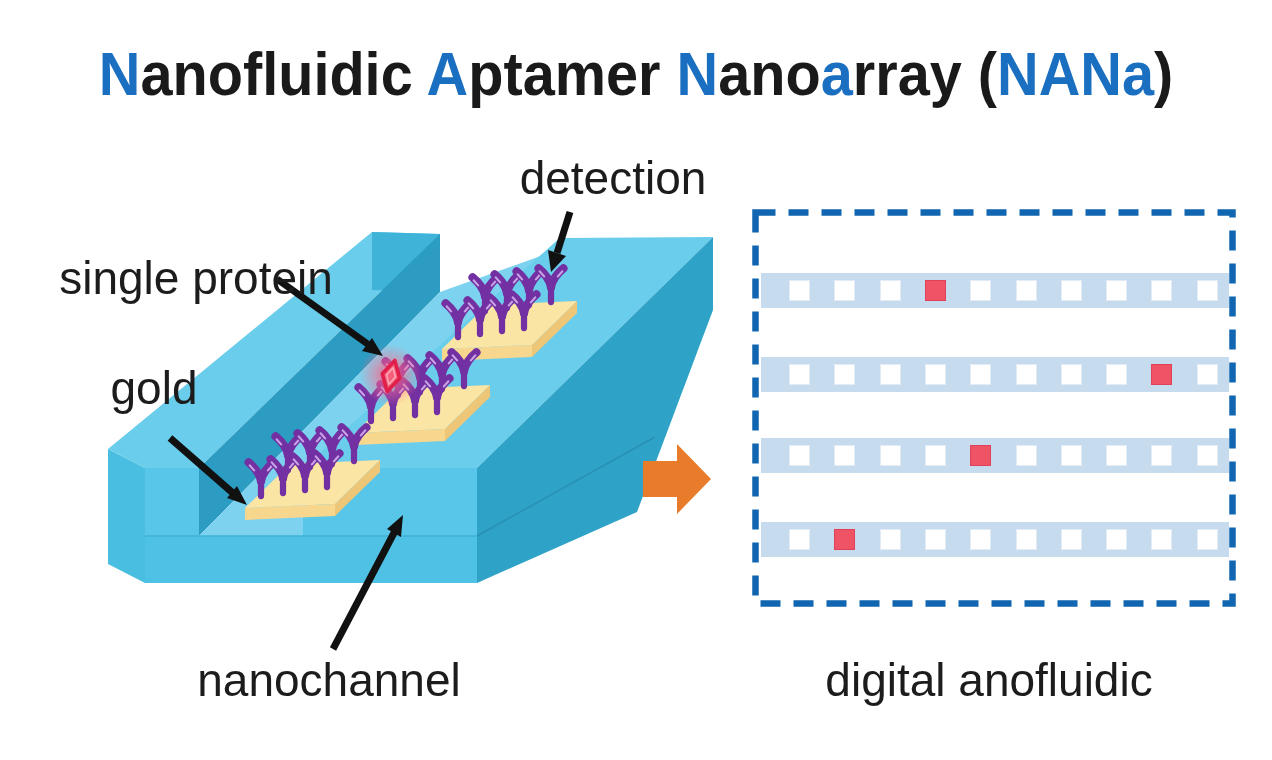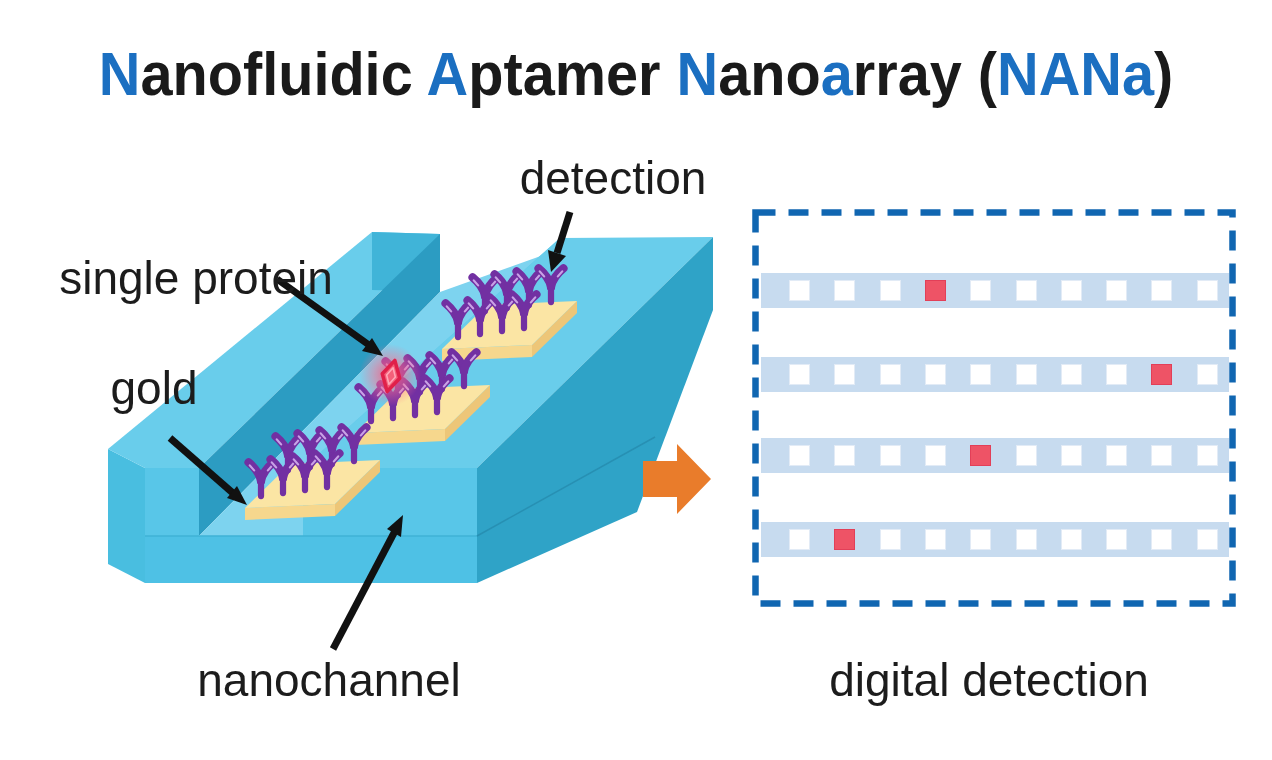--- a/index.html
+++ b/index.html
@@ -202,13 +202,13 @@
       <div class="det-site" style="left: 435.7px; background: rgb(255, 255, 255);"></div>
     </div>
   </div>
 
 <div id="title" class="abs"><span class="seg-blue" style="color: rgb(27, 111, 193);">N</span><span class="seg-black">anofluidic </span><span class="seg-blue" style="color: rgb(27, 111, 193);">A</span><span class="seg-black">ptamer </span><span class="seg-blue" style="color: rgb(27, 111, 193);">N</span><span class="seg-black">ano</span><span class="seg-blue" style="color: rgb(27, 111, 193);">a</span><span class="seg-black">rray (</span><span class="seg-blue" style="color: rgb(27, 111, 193);">NANa</span><span class="seg-black">)</span></div>
 
 <div class="diagram-label abs" style="left:363px;top:153px;">detection</div>
 <div class="diagram-label abs" style="left:-54px;top:253px;">single protein</div>
 <div class="diagram-label abs" style="left:-96px;top:363px;">gold</div>
 <div class="diagram-label abs" style="left:79px;top:655px;">nanochannel</div>
-<div class="diagram-label abs" style="left:739px;top:655px;">digital detection</div>
+<div class="diagram-label abs" style="left:739px;top:655px;">digital anofluidic</div>
 
 </body></html>

